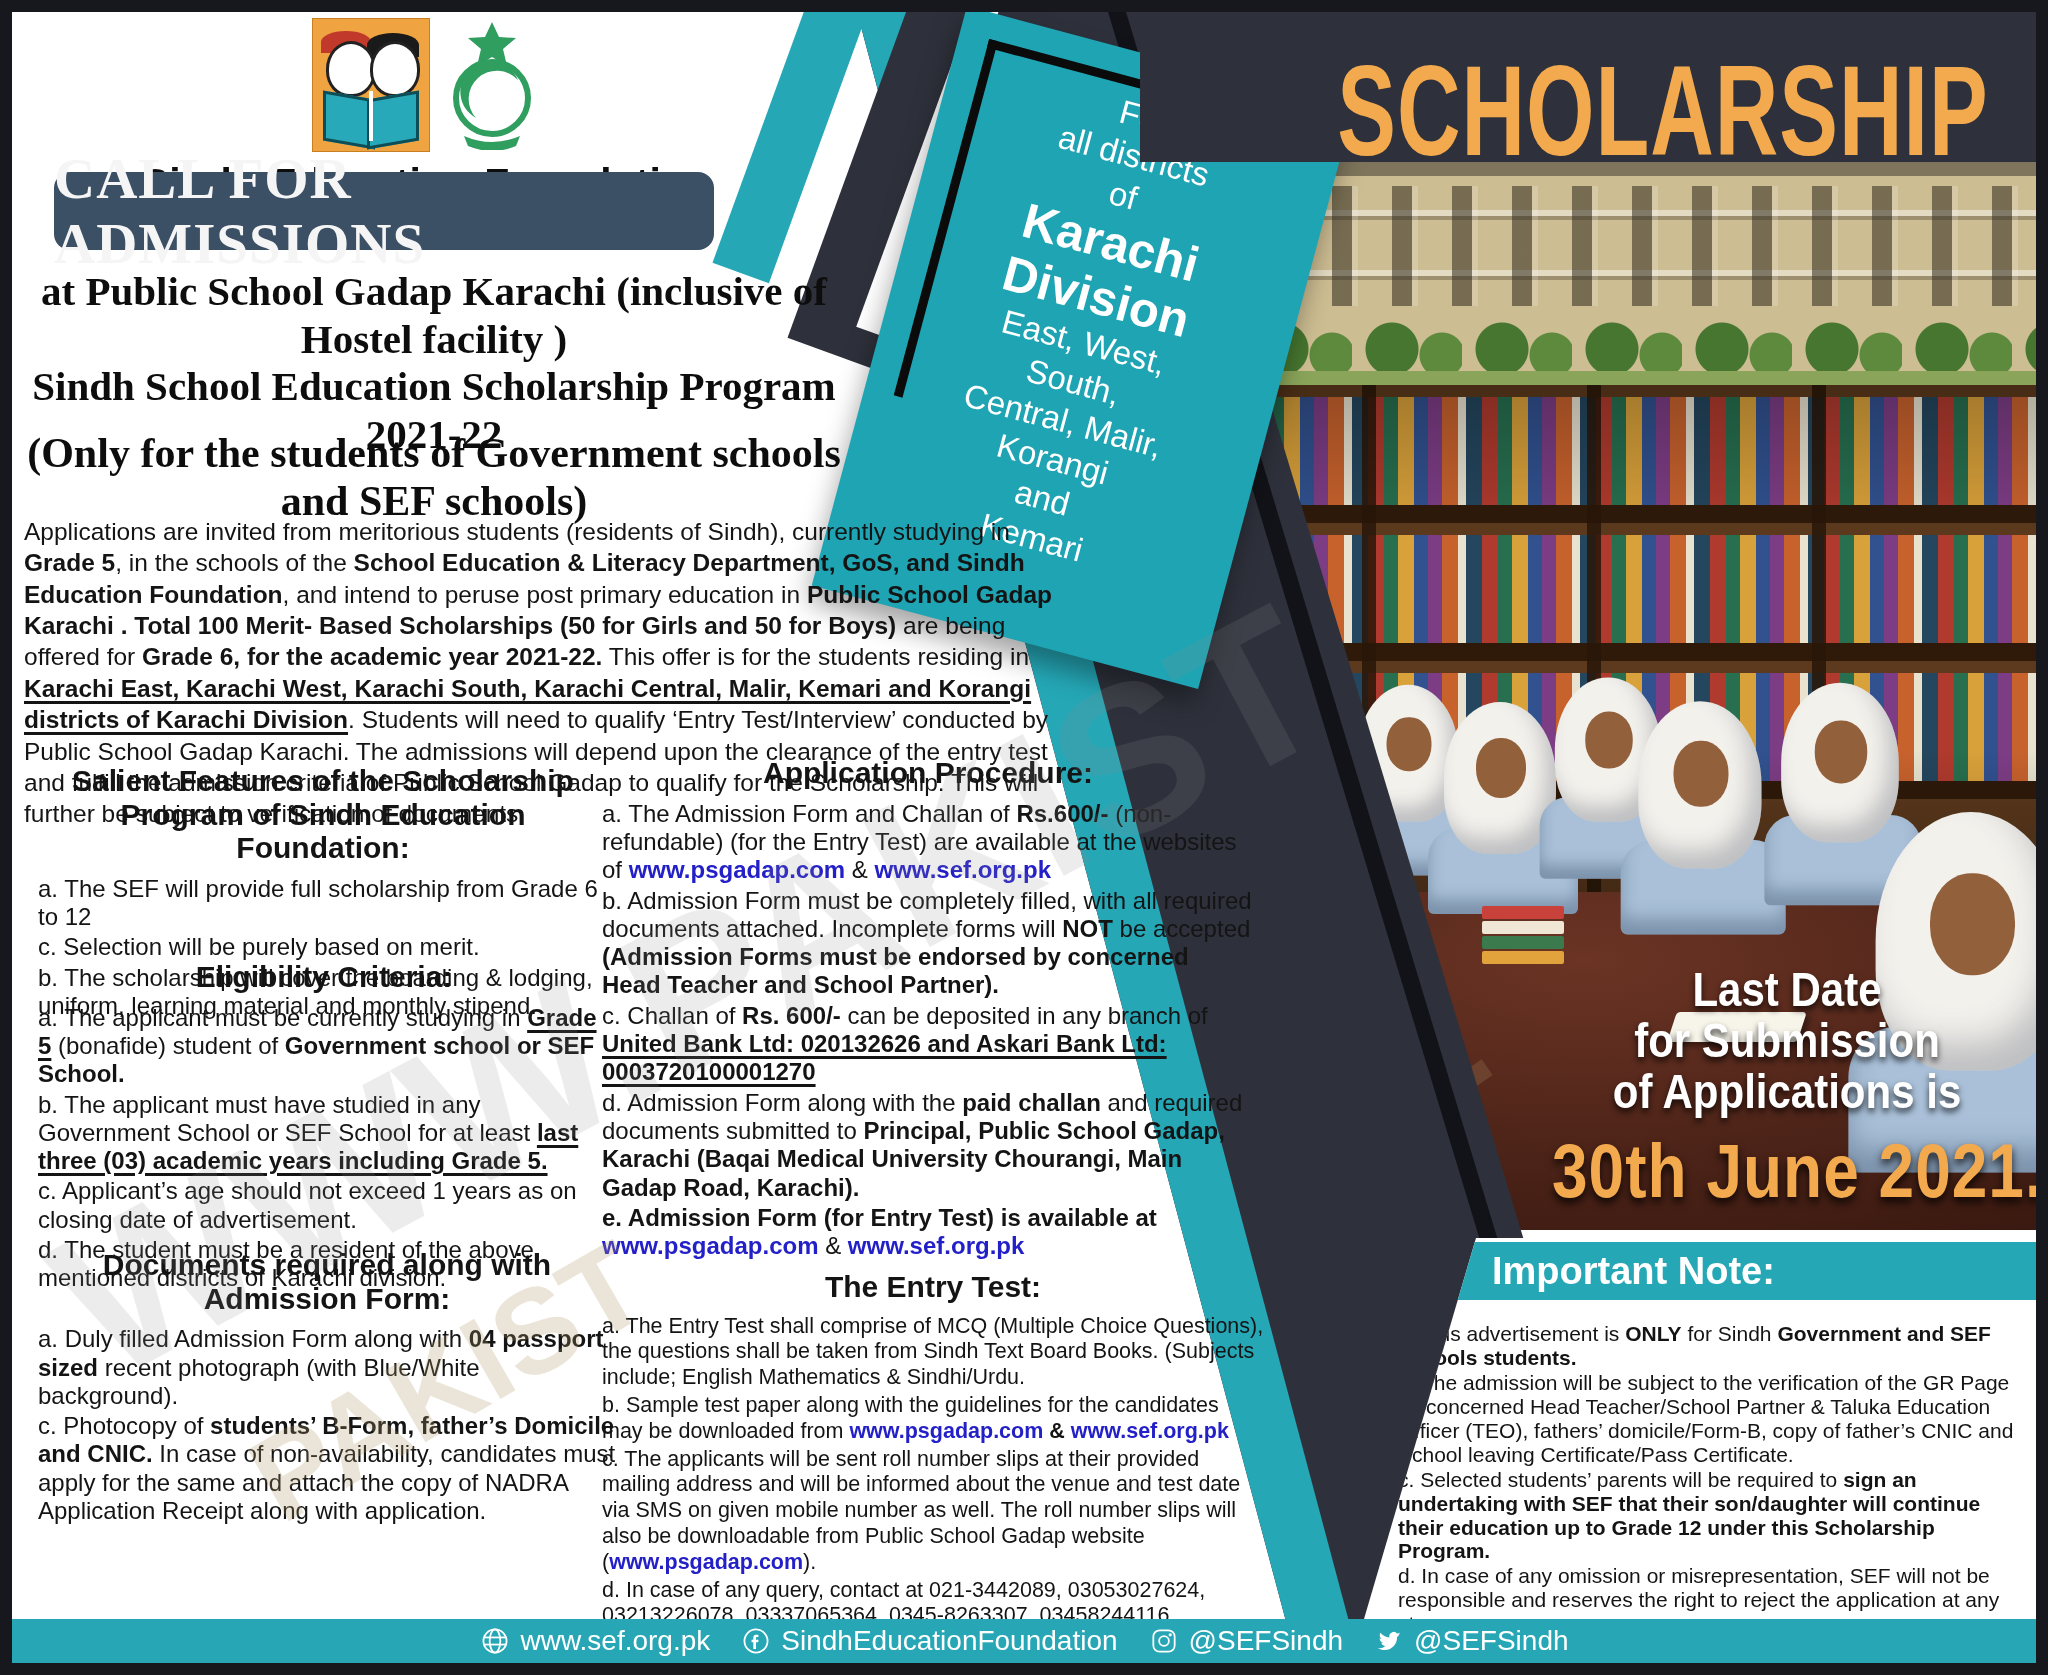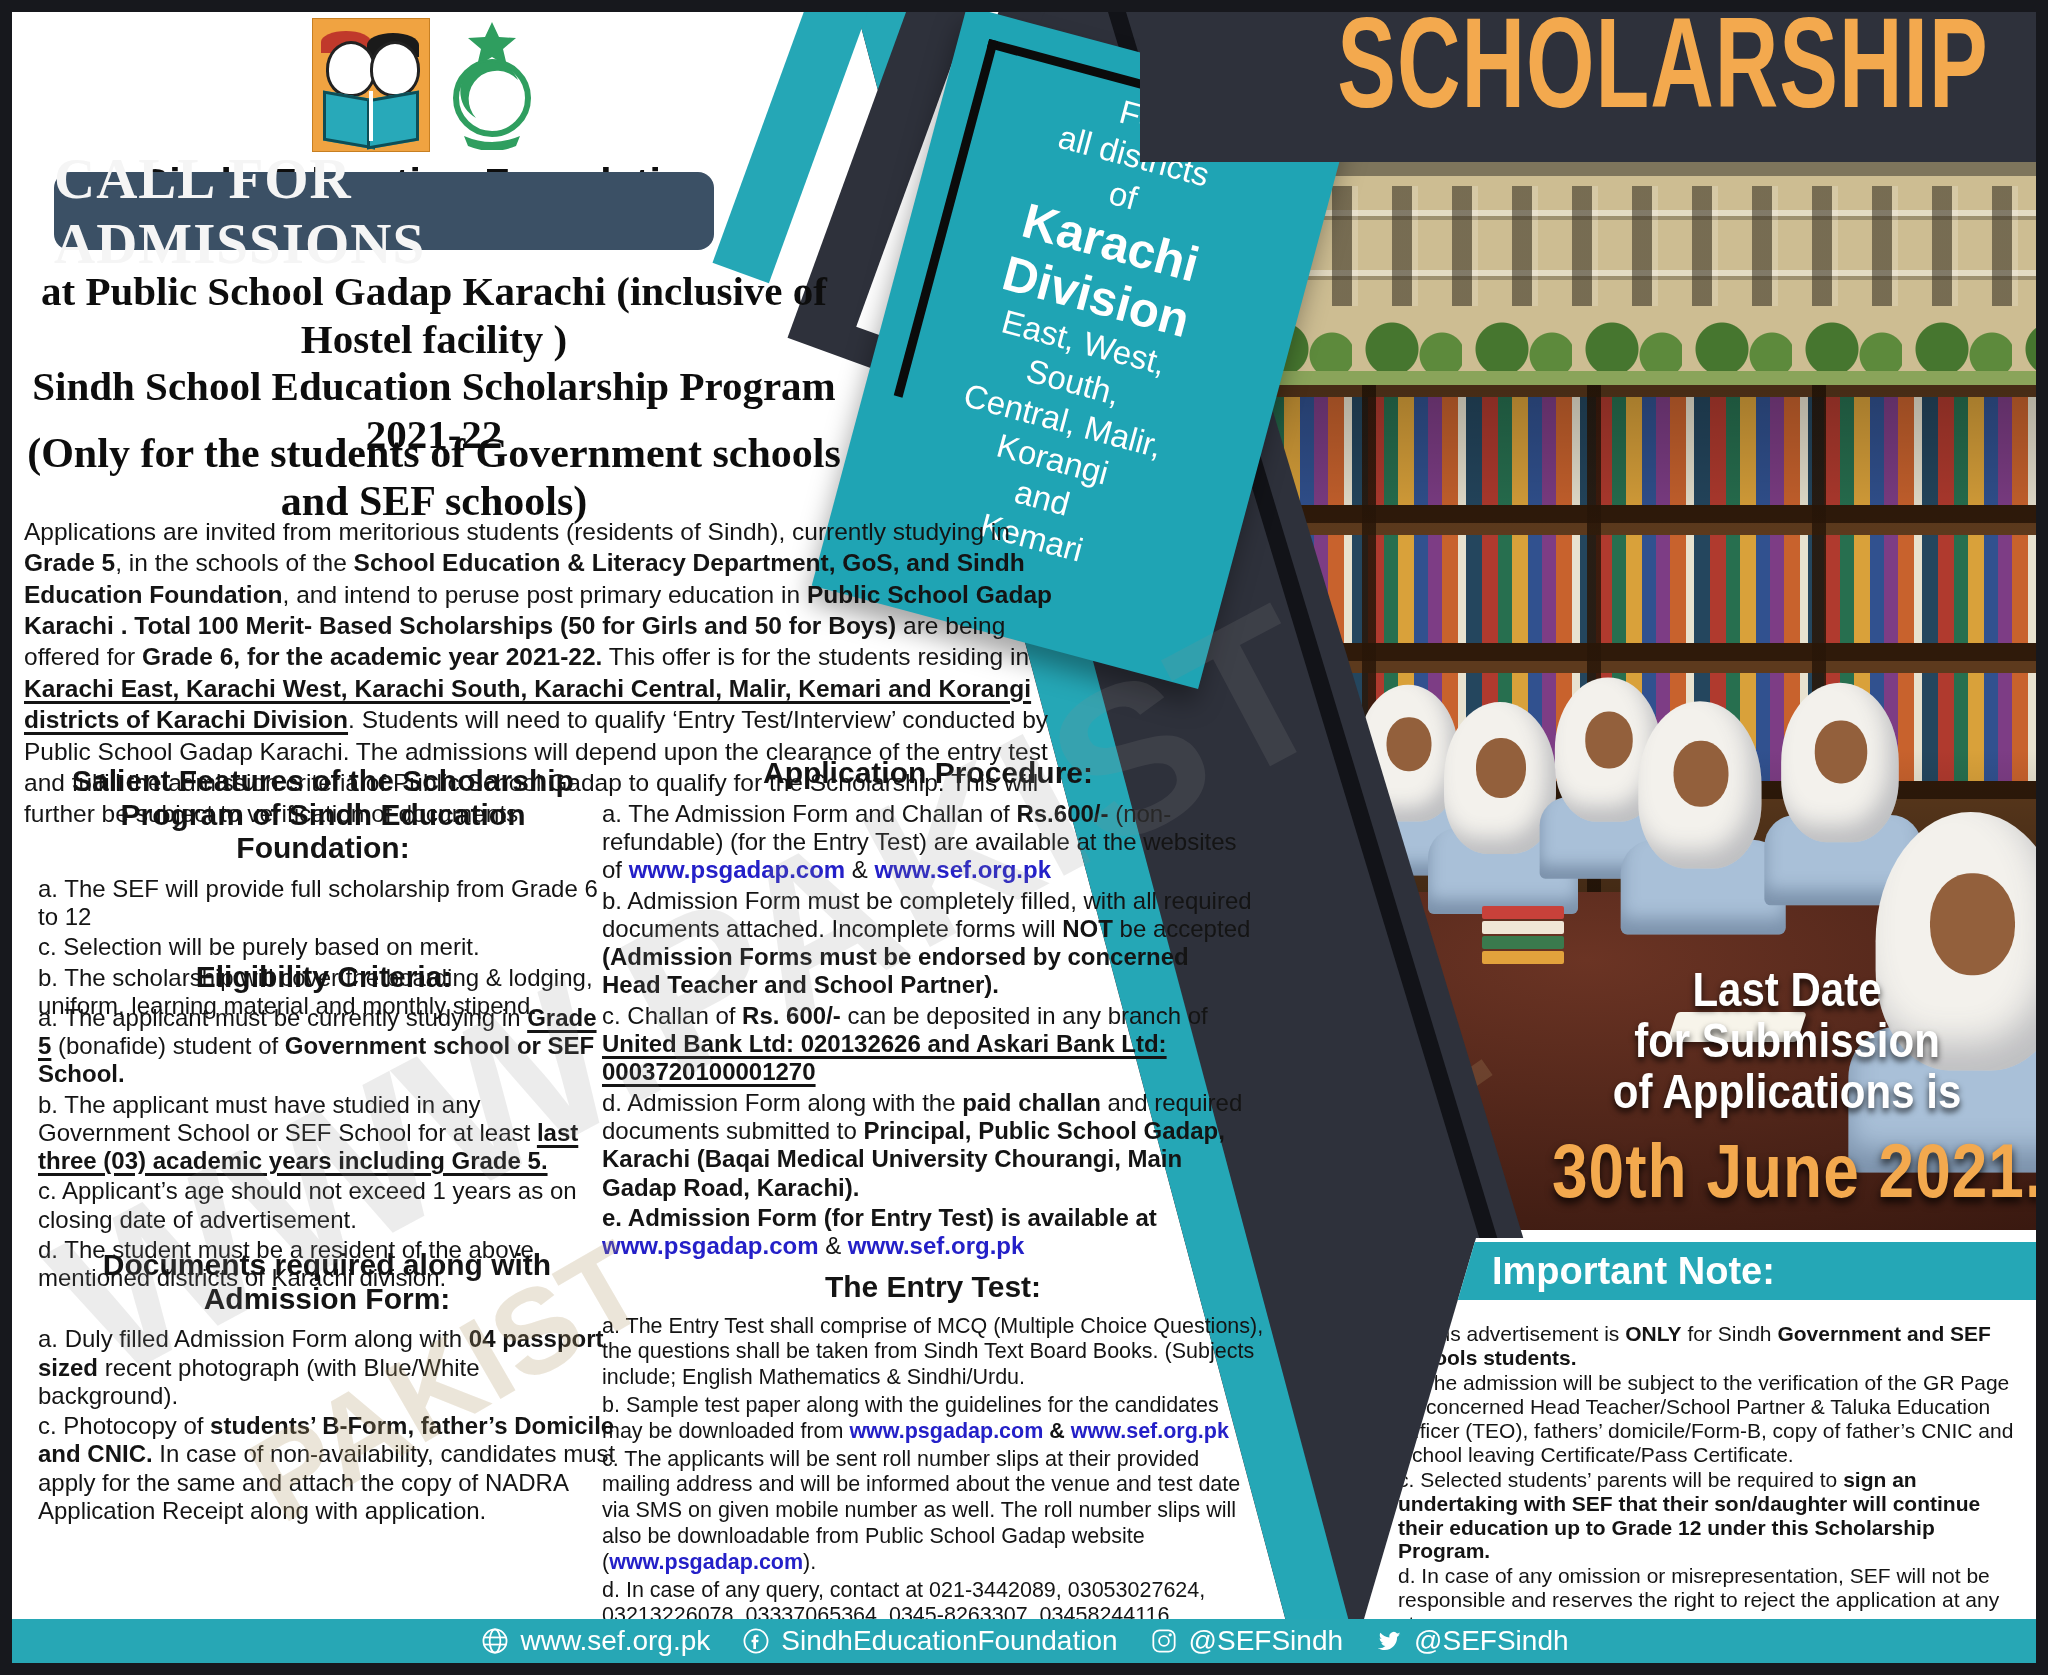--- a/index.html
+++ b/index.html
@@ -98,21 +98,21 @@
   
   .ribbon{left:955px;top:-6px;width:400px;height:600px;background:#1fa4b4;transform:rotate(15deg);
       transform-origin:top left;box-shadow:0 16px 26px rgba(0,0,0,.35);}
   .ribbon-frame{position:absolute;left:30px;top:26px;right:26px;height:60%;
       border-top:9px solid #0b0b0b;border-left:9px solid #0b0b0b;}
   .ribbon-text{position:absolute;left:0;right:0;top:42px;text-align:center;color:#fff;}
   .ribbon-line{font-size:33px;line-height:1.22;}
   .ribbon-line b{font-size:49px;line-height:1.15;}
 
   
-  .sch-bar{left:1128px;top:0;width:896px;height:150px;background:#2e313b;display:flex;align-items:flex-start;justify-content:center;padding-left:150px;box-sizing:border-box;}
+  .sch-bar{left:1128px;top:0;width:896px;height:150px;background:#2e313b;display:flex;align-items:flex-end;justify-content:center;padding-left:150px;box-sizing:border-box;}
   .sch-text{font-size:88px;font-weight:bold;color:#f3a94e;letter-spacing:1px;transform:scaleY(1.45);white-space:nowrap;}
 
   
   .last-date{left:1540px;top:952px;width:470px;text-align:center;color:#fff;}
   .ld-line{font-size:42px;font-weight:bold;line-height:1.22;transform:scaleY(1.15);text-shadow:0 3px 6px rgba(0,0,0,.75);}
   .ld-date{margin-top:16px;font-size:64px;font-weight:bold;color:#f3a94e;transform:scaleY(1.2);letter-spacing:1px;text-shadow:0 4px 8px rgba(0,0,0,.8);white-space:nowrap;}
 
   
   .imp-panel{left:1352px;top:1226px;width:672px;height:381px;background:#fff;
       clip-path:polygon(112px 0,100% 0,100% 100%,0 100%);}

